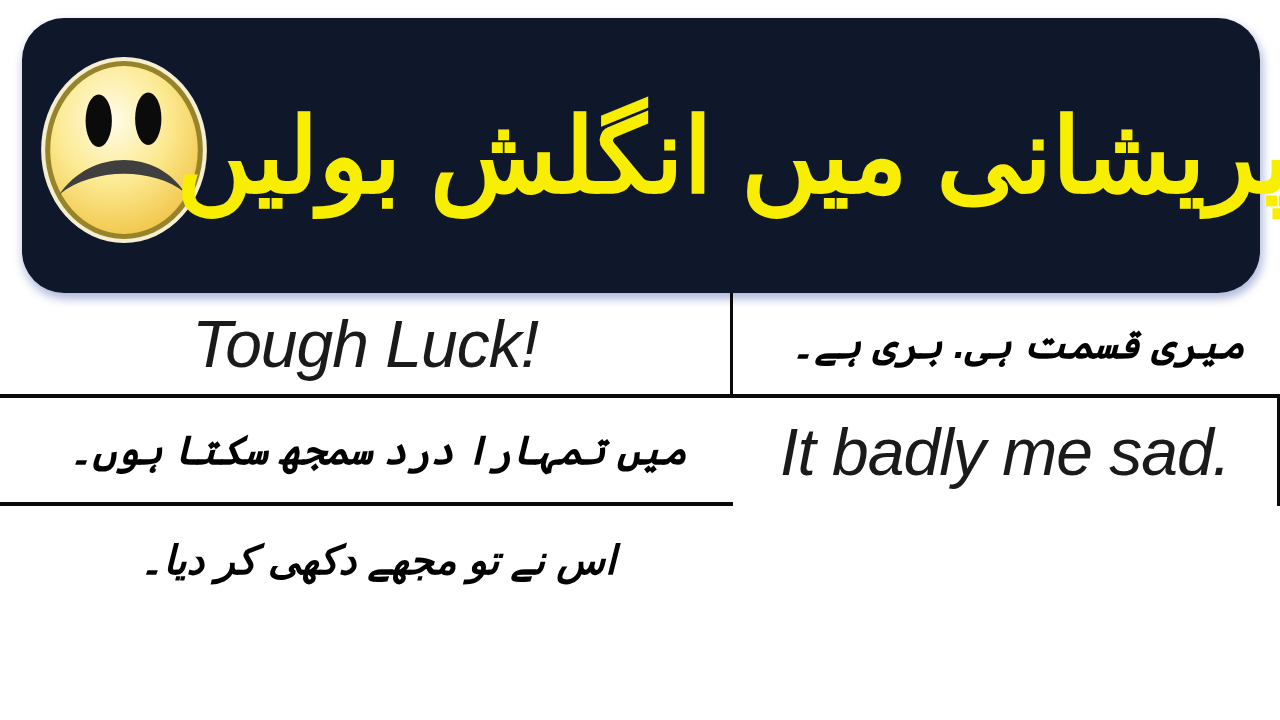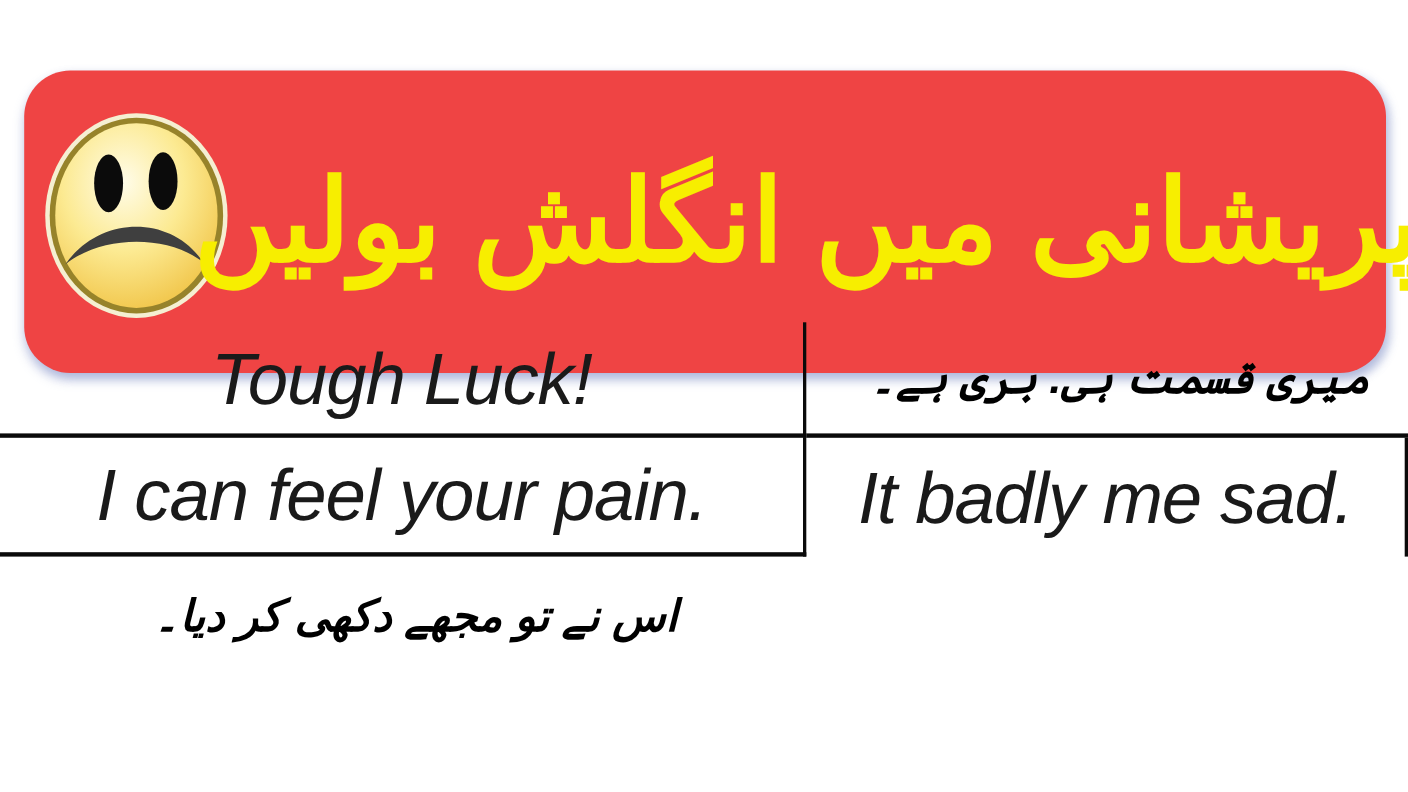--- a/index.html
+++ b/index.html
@@ -9,26 +9,25 @@
     background:#ffffff;
     font-family:"Liberation Sans", sans-serif;
     overflow:hidden;
   }
 
   
   .banner {
     position:absolute;
     left:22px; top:18px;
     width:1238px; height:275px;
-    background:#ef4444;
+    background:#0f172a;
     border-radius:42px;
     box-shadow:0 6px 10px rgba(130,145,200,0.45), 4px 4px 8px rgba(130,145,200,0.35);
     display:flex;
     align-items:center;
-    margin-top:46px;
   }
   .emoji-wrap {
     position:absolute;
     left:18px; top:38px;
     width:168px; height:188px;
   }
   .banner-title {
     position:absolute;
     left:200px; right:14px; top:0; bottom:0;
     display:flex;
@@ -98,18 +97,18 @@
   </div>
   <div class="banner-title">پریشانی میں انگلش بولیں</div>
 </div>
 
 <div class="phrase-table">
 
   <div class="cell en hline">Tough Luck!</div>
   <div class="cell ur hline">میری قسمت ہی. بری ہے۔</div>
 
 
-  <div class="cell en hline">I can feel your pain.</div>
+  <div class="cell ur hline">میں تمہارا درد سمجھ سکتا ہوں۔</div>
 
   <div class="cell en">It badly me sad.</div>
   <div class="cell ur">اس نے تو مجھے دکھی کر دیا۔</div>
 
 </div>
 
 </body></html>

